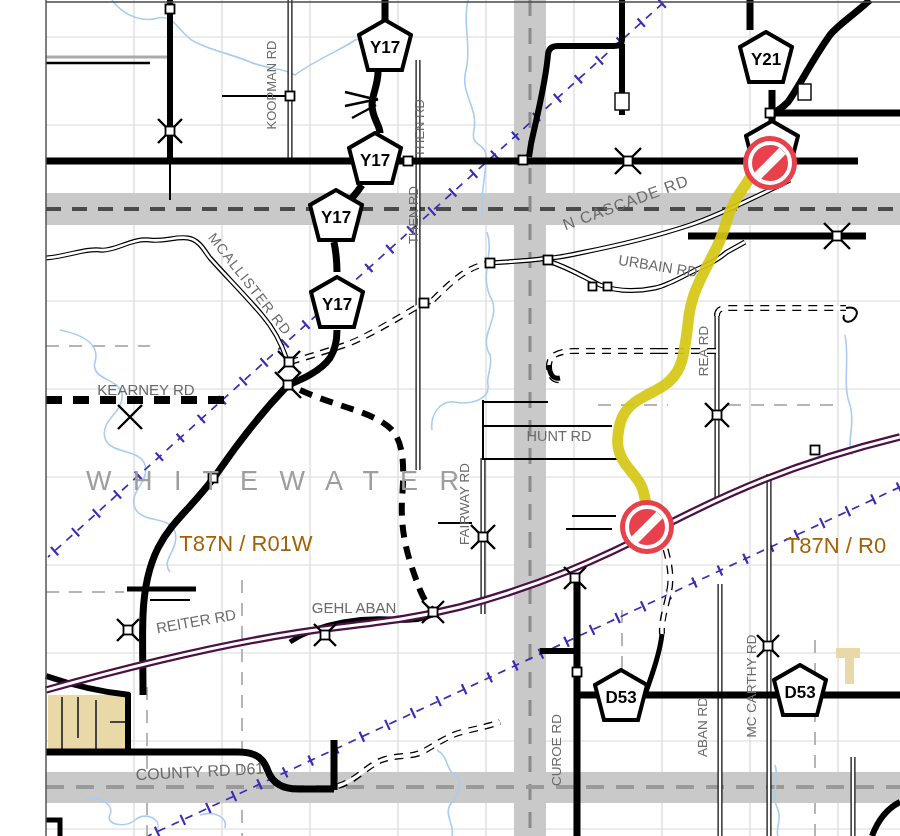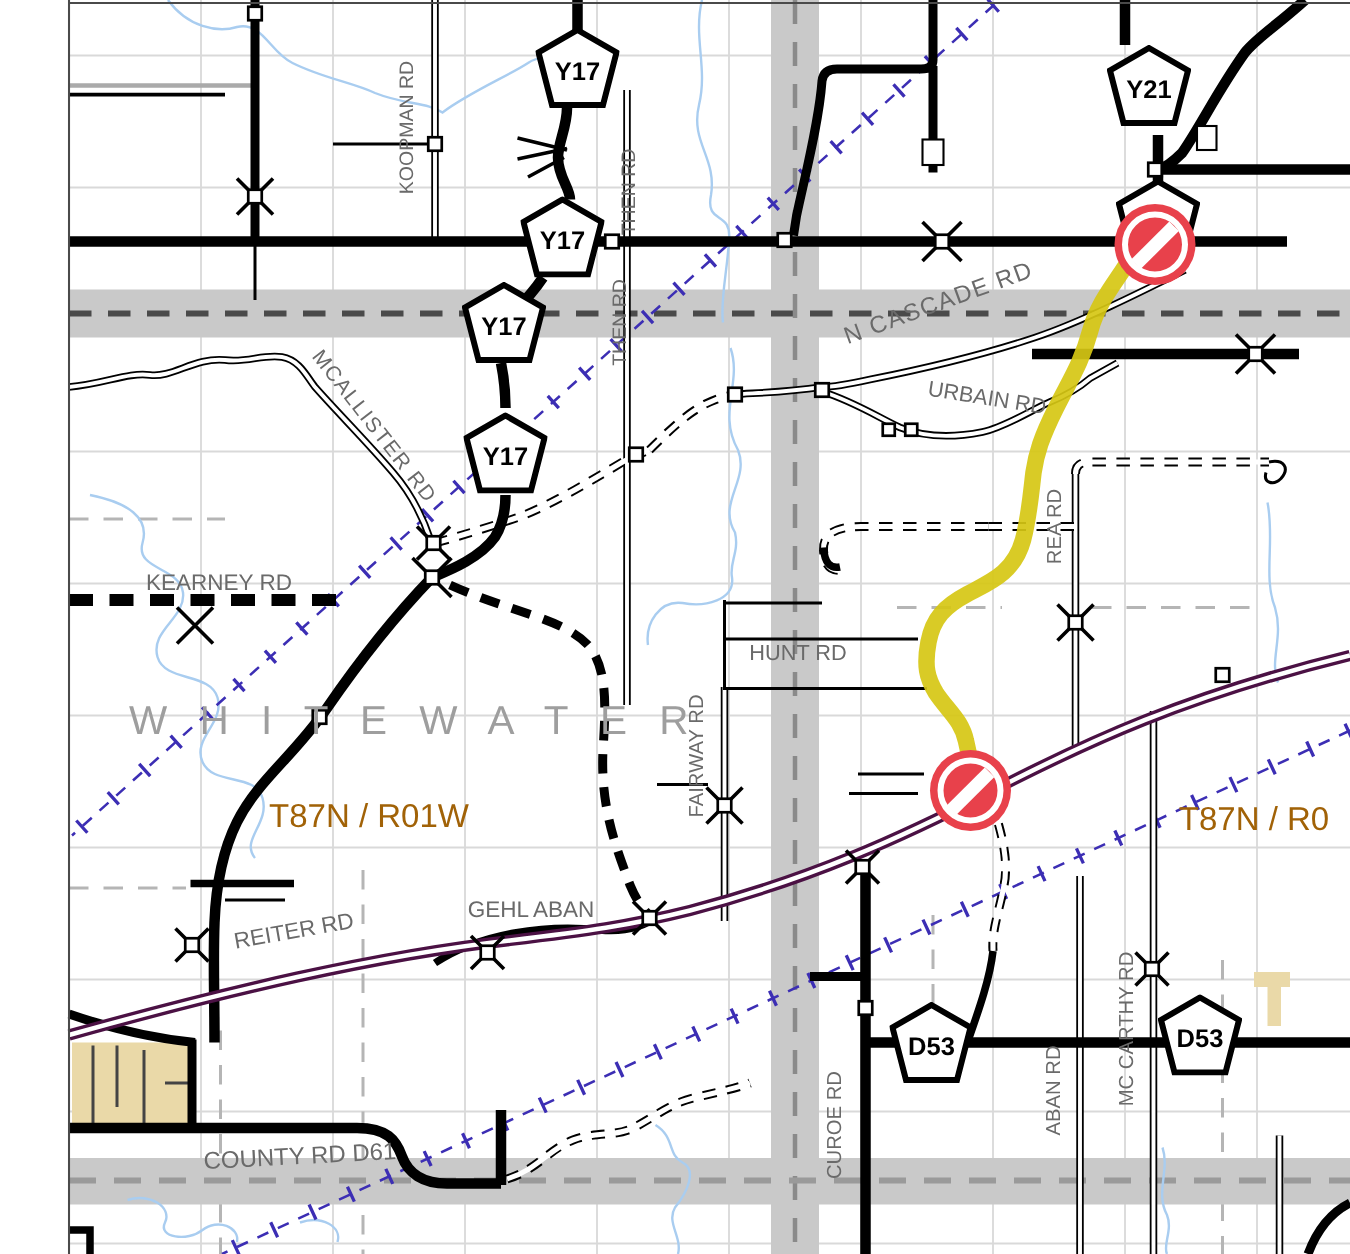--- a/index.html
+++ b/index.html
@@ -303,21 +303,21 @@
   <div class="noentry" style="left:620px;top:500px;" title="no-entry-icon"></div>
 
   <div class="lbl v" style="left:271px;top:85px;font-size:13px;">KOOPMAN RD</div>
   <div class="lbl v" style="left:419px;top:128px;font-size:13px;">THEN RD</div>
   <div class="lbl v" style="left:413px;top:215px;font-size:13px;">THEN RD</div>
   <div class="lbl" style="left:250px;top:284px;font-size:14px;transform:translate(-50%,-50%) rotate(52deg);letter-spacing:1px;">MCALLISTER RD</div>
   <div class="lbl" style="left:146px;top:389px;font-size:15px;text-align:right;">KEARNEY RD</div>
   <div class="lbl" style="left:626px;top:203px;font-size:16px;transform:translate(-50%,-50%) rotate(-20deg);letter-spacing:1px;">N CASCADE RD</div>
   <div class="lbl" style="left:658px;top:266px;font-size:14.5px;transform:translate(-50%,-50%) rotate(9deg);">URBAIN RD</div>
   <div class="lbl v" style="left:703px;top:351px;font-size:13.5px;">REA RD</div>
-  <div class="lbl" style="left:532px;top:436px;font-size:14.5px;">HUNT RD</div>
+  <div class="lbl" style="left:559px;top:436px;font-size:14.5px;">HUNT RD</div>
   <div class="lbl v" style="left:464px;top:504px;font-size:13.5px;">FAIRWAY RD</div>
   <div class="lbl" style="left:354px;top:607px;font-size:15px;">GEHL ABAN</div>
   <div class="lbl" style="left:196px;top:621px;font-size:15px;transform:translate(-50%,-50%) rotate(-10deg);">REITER RD</div>
   <div class="lbl" style="left:200px;top:772px;font-size:16px;transform:translate(-50%,-50%) rotate(-3deg);">COUNTY RD D61</div>
   <div class="lbl v" style="left:556px;top:750px;font-size:13.5px;">CUROE RD</div>
   <div class="lbl v" style="left:702px;top:727px;font-size:13.5px;">ABAN RD</div>
   <div class="lbl v" style="left:751px;top:686px;font-size:13.5px;">MC CARTHY RD</div>
 
   <div class="lbl town" style="left:276px;top:481px;">W H I T E W A T E R</div>
   <div class="lbl twp" style="left:246px;top:544px;">T87N / R01W</div>

